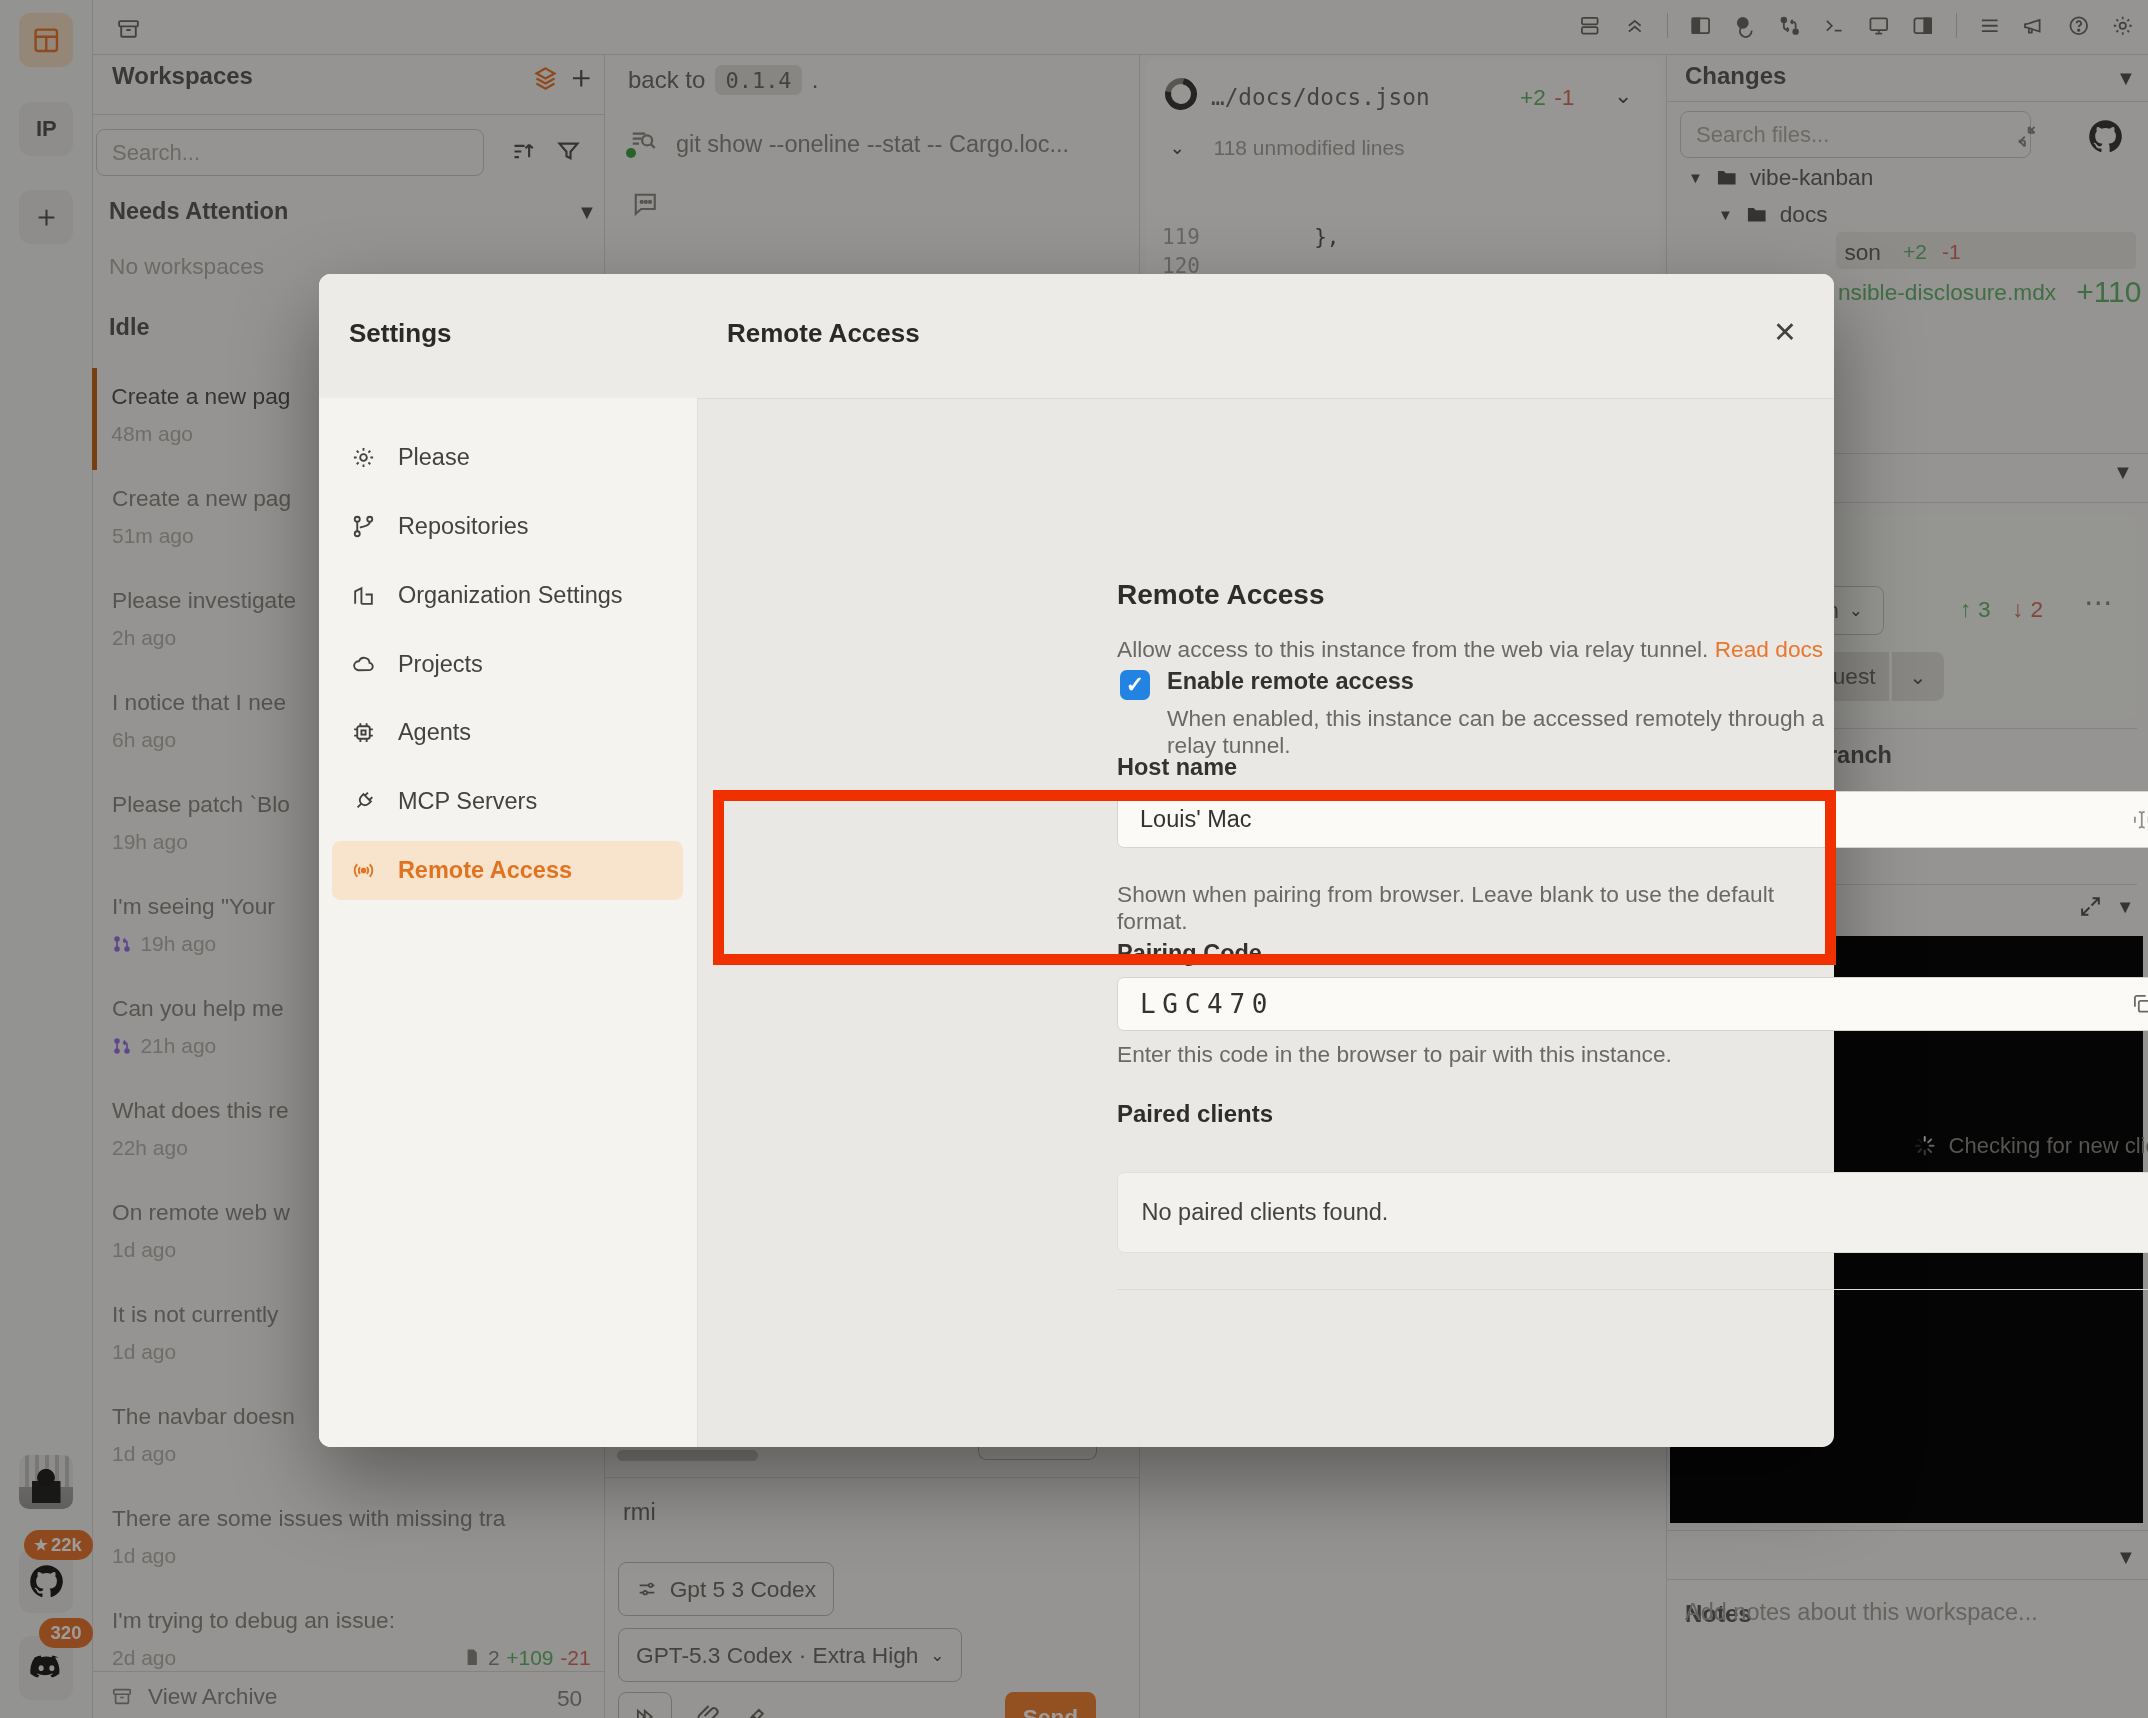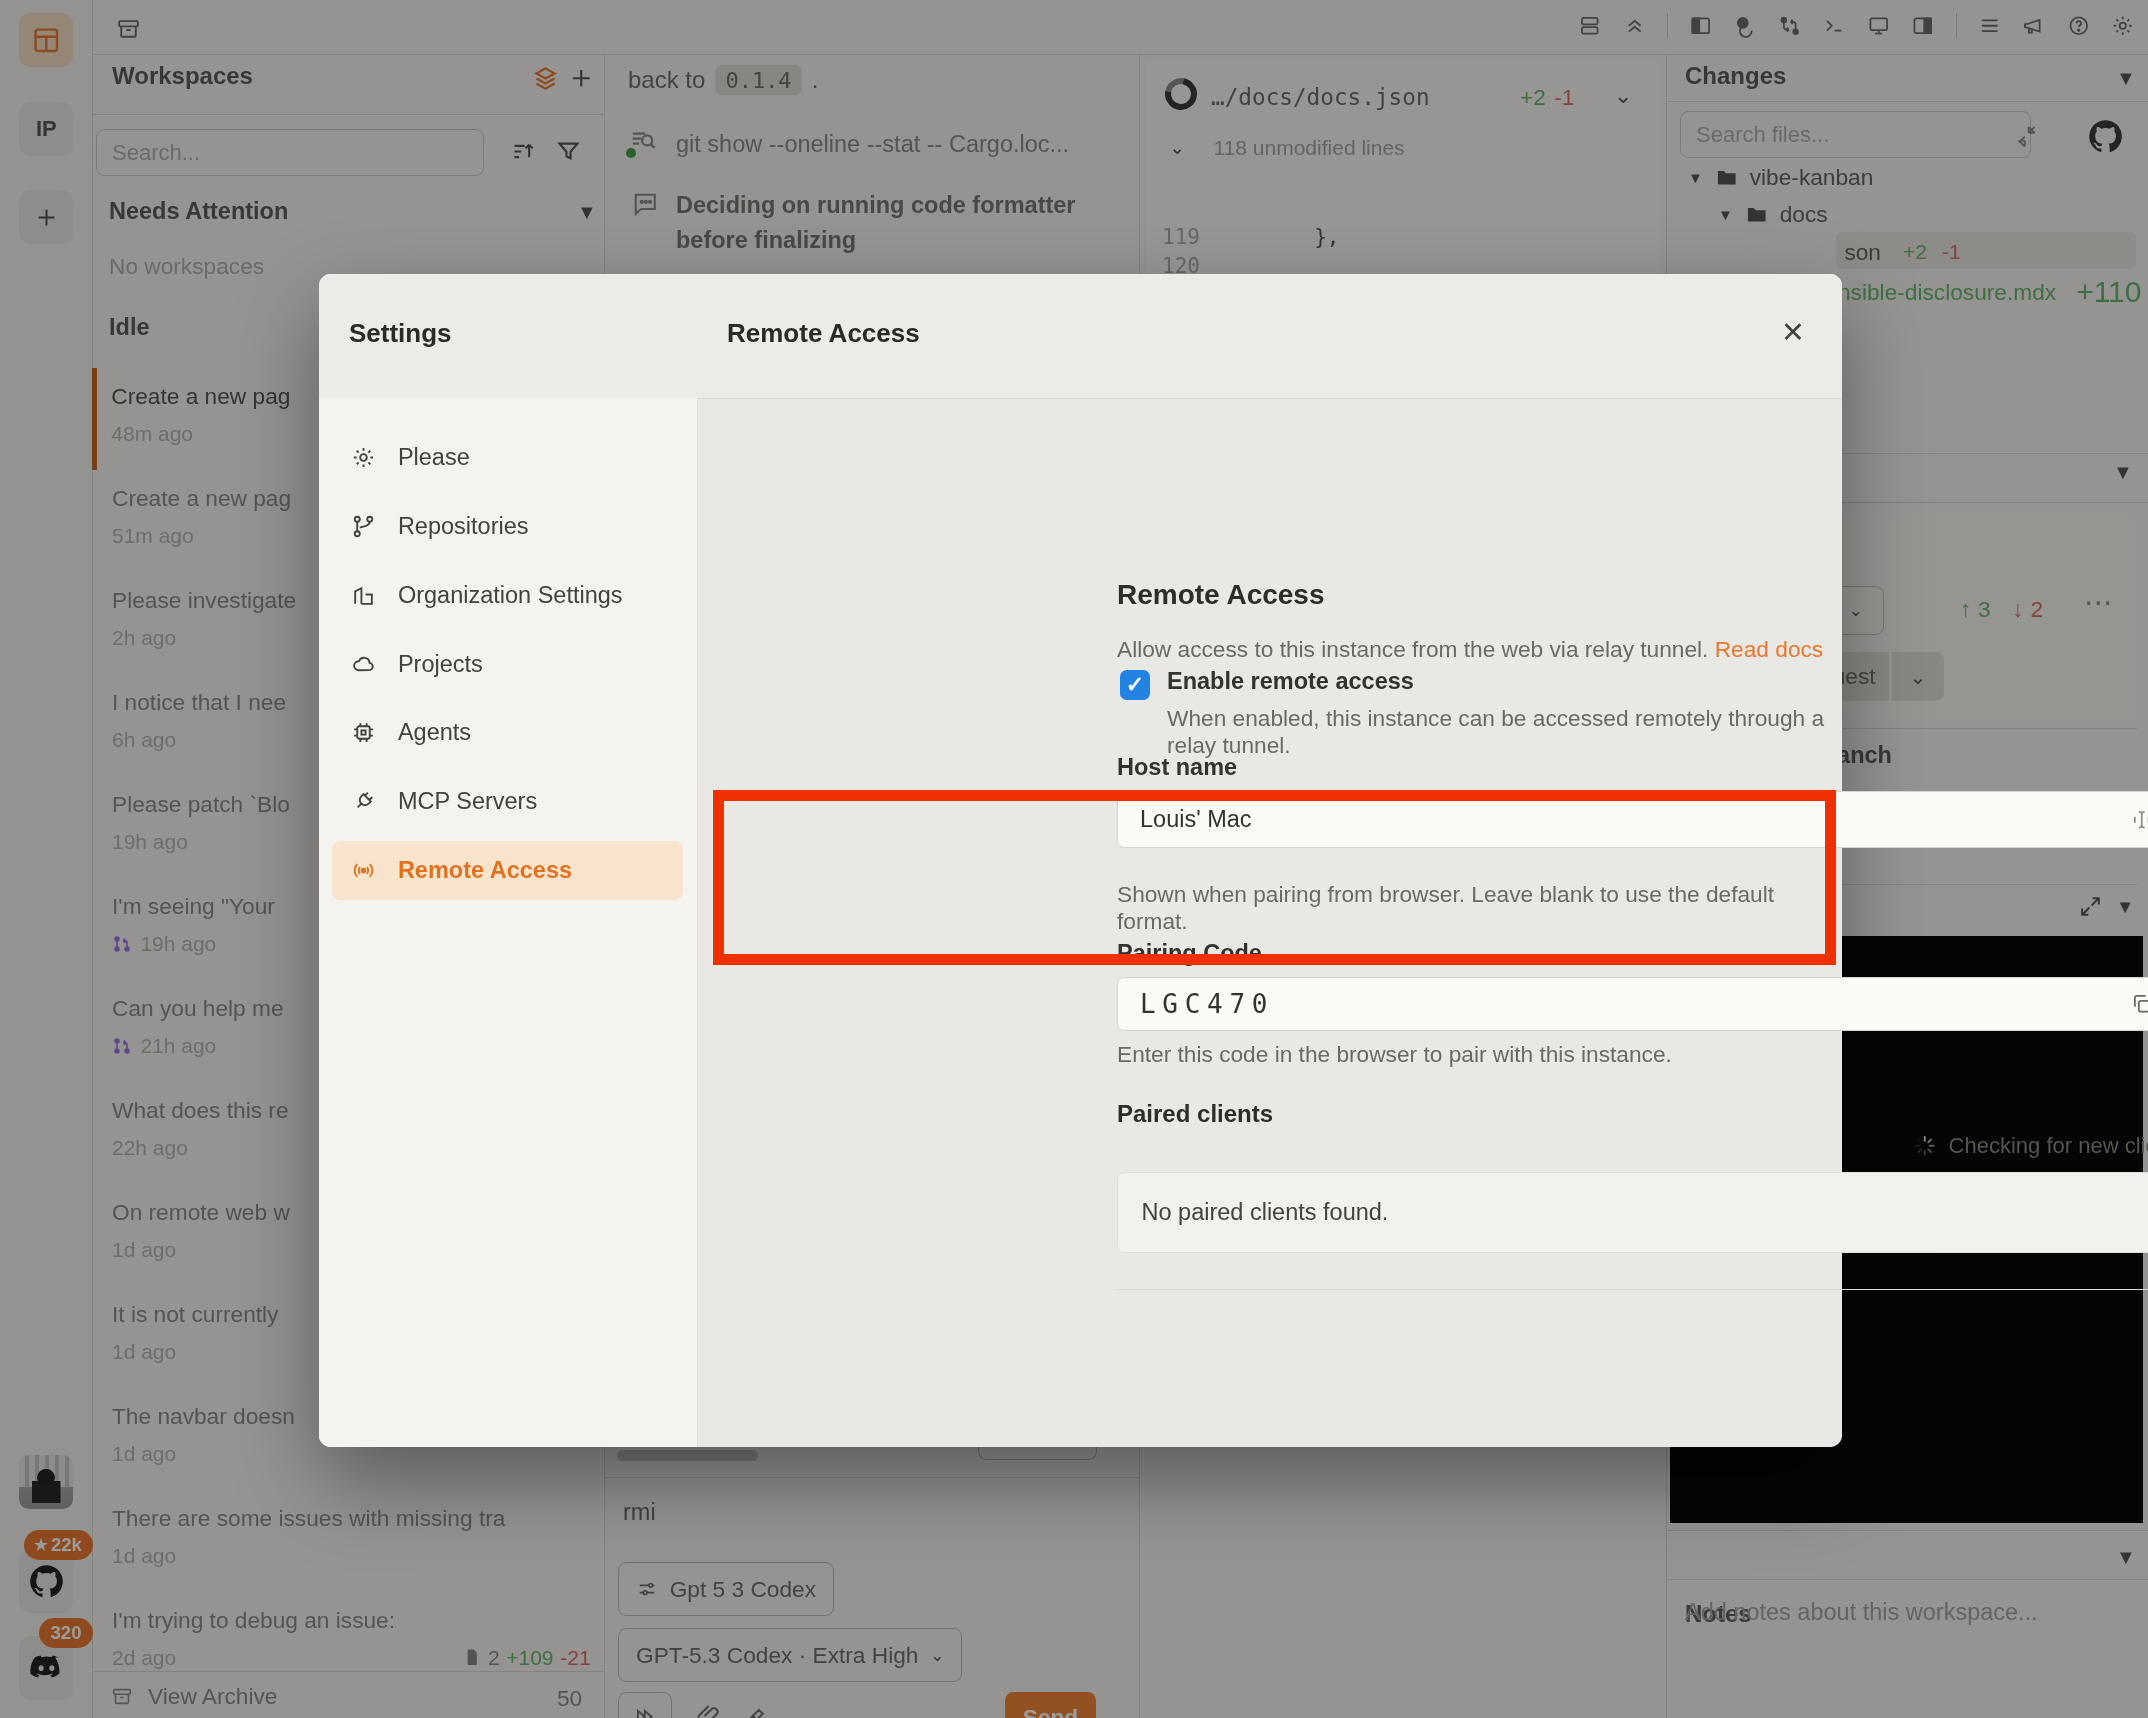--- a/index.html
+++ b/index.html
@@ -59,21 +59,21 @@
   .rp-btn{position:absolute;height:49px;border:1.7px solid #c5c3bd;border-radius:8.4px;background:#f6f5f1;
           box-sizing:border-box;display:flex;align-items:center;justify-content:flex-end;
           font-size:22.7px;color:#6e6c67;}
   .caret{color:#55534f;font-size:17px;}
 
   
   #dim{position:absolute;inset:0;background:rgba(8,8,8,0.40);z-index:40;}
 
   
   #modal{position:absolute;left:319px;top:274px;width:1515px;height:1173px;z-index:50;border-radius:11.7px;
-         box-shadow:0 34px 84px rgba(0,0,0,0.38);background:#eae8e4;padding-left:8px;}
+         box-shadow:0 34px 84px rgba(0,0,0,0.38);background:#eae8e4;}
   #modal-header{position:absolute;left:0;top:0;right:0;height:124px;background:#edebe7;border-bottom:0.8px solid #dcdad5;
                 border-radius:11.7px 11.7px 0 0;}
   #modal-nav{position:absolute;left:0;top:124px;width:378px;bottom:0;background:#f5f3ef;border-right:0.8px solid #e0ded9;
              border-radius:0 0 0 11.7px;}
   .nav-item{position:absolute;left:13.4px;width:351px;height:59px;border-radius:8.4px;display:flex;align-items:center;
             gap:22px;padding-left:18.5px;box-sizing:border-box;color:#44423e;font-size:23.5px;}
   .nav-item.active{background:#f8e3cd;color:#df7320;font-weight:bold;}
   #modal-content{position:absolute;left:378px;top:124px;right:0;bottom:0;border-radius:0 0 11.7px 0;}
   .m-label{font-size:23.5px;font-weight:bold;color:#34322e;}
   .m-help{font-size:22.7px;color:#6b6965;}
@@ -394,24 +394,20 @@
   </div>
   <div class="abs" style="left:676px;top:131px;font-size:23.5px;color:#8a8882">git show --oneline --stat -- Cargo.loc...</div>
   <div class="abs" style="left:631px;top:190px;color:#8a8882">
     <svg width="28.5" height="28.5" viewBox="0 0 24 24" fill="none" stroke="currentColor" stroke-width="1.8">
         <path d="M4 4h16v12H8.5L4 20z"></path>
         <circle cx="9" cy="10" r="0.9" fill="currentColor"></circle>
         <circle cx="12.5" cy="10" r="0.9" fill="currentColor"></circle>
         <circle cx="16" cy="10" r="0.9" fill="currentColor"></circle>
       </svg>
   </div>
-  <div class="abs" style="left:676px;top:188px;font-size:23.5px;font-weight:bold;color:#76746f;line-height:35px">
-    <div>Deciding on running code formatter</div>
-    <div>before finalizing</div>
-  </div>
 
   <div class="abs" style="left:617px;top:1450px;width:141px;height:11px;border-radius:5.9px;background:#c9c7c1"></div>
   <div class="abs" style="left:978px;top:1445px;width:117px;height:14.3px;border:1.7px solid #b9b7b0;border-top:none;border-radius:0 0 8.4px 8.4px"></div>
   <div class="hline" style="left:605px;top:1477px;width:535px"></div>
   <div class="abs" style="left:623px;top:1499px;font-size:23.5px;color:#6e6c67">rmi</div>
 
   <div class="chat-chip" style="left:618px;top:1562px">
     <span>
         <svg width="22" height="22" viewBox="0 0 24 24" fill="none" stroke="currentColor" stroke-width="1.9">
           <path d="M4 8h10m4 0h2M4 16h4m4 0h8"></path>

